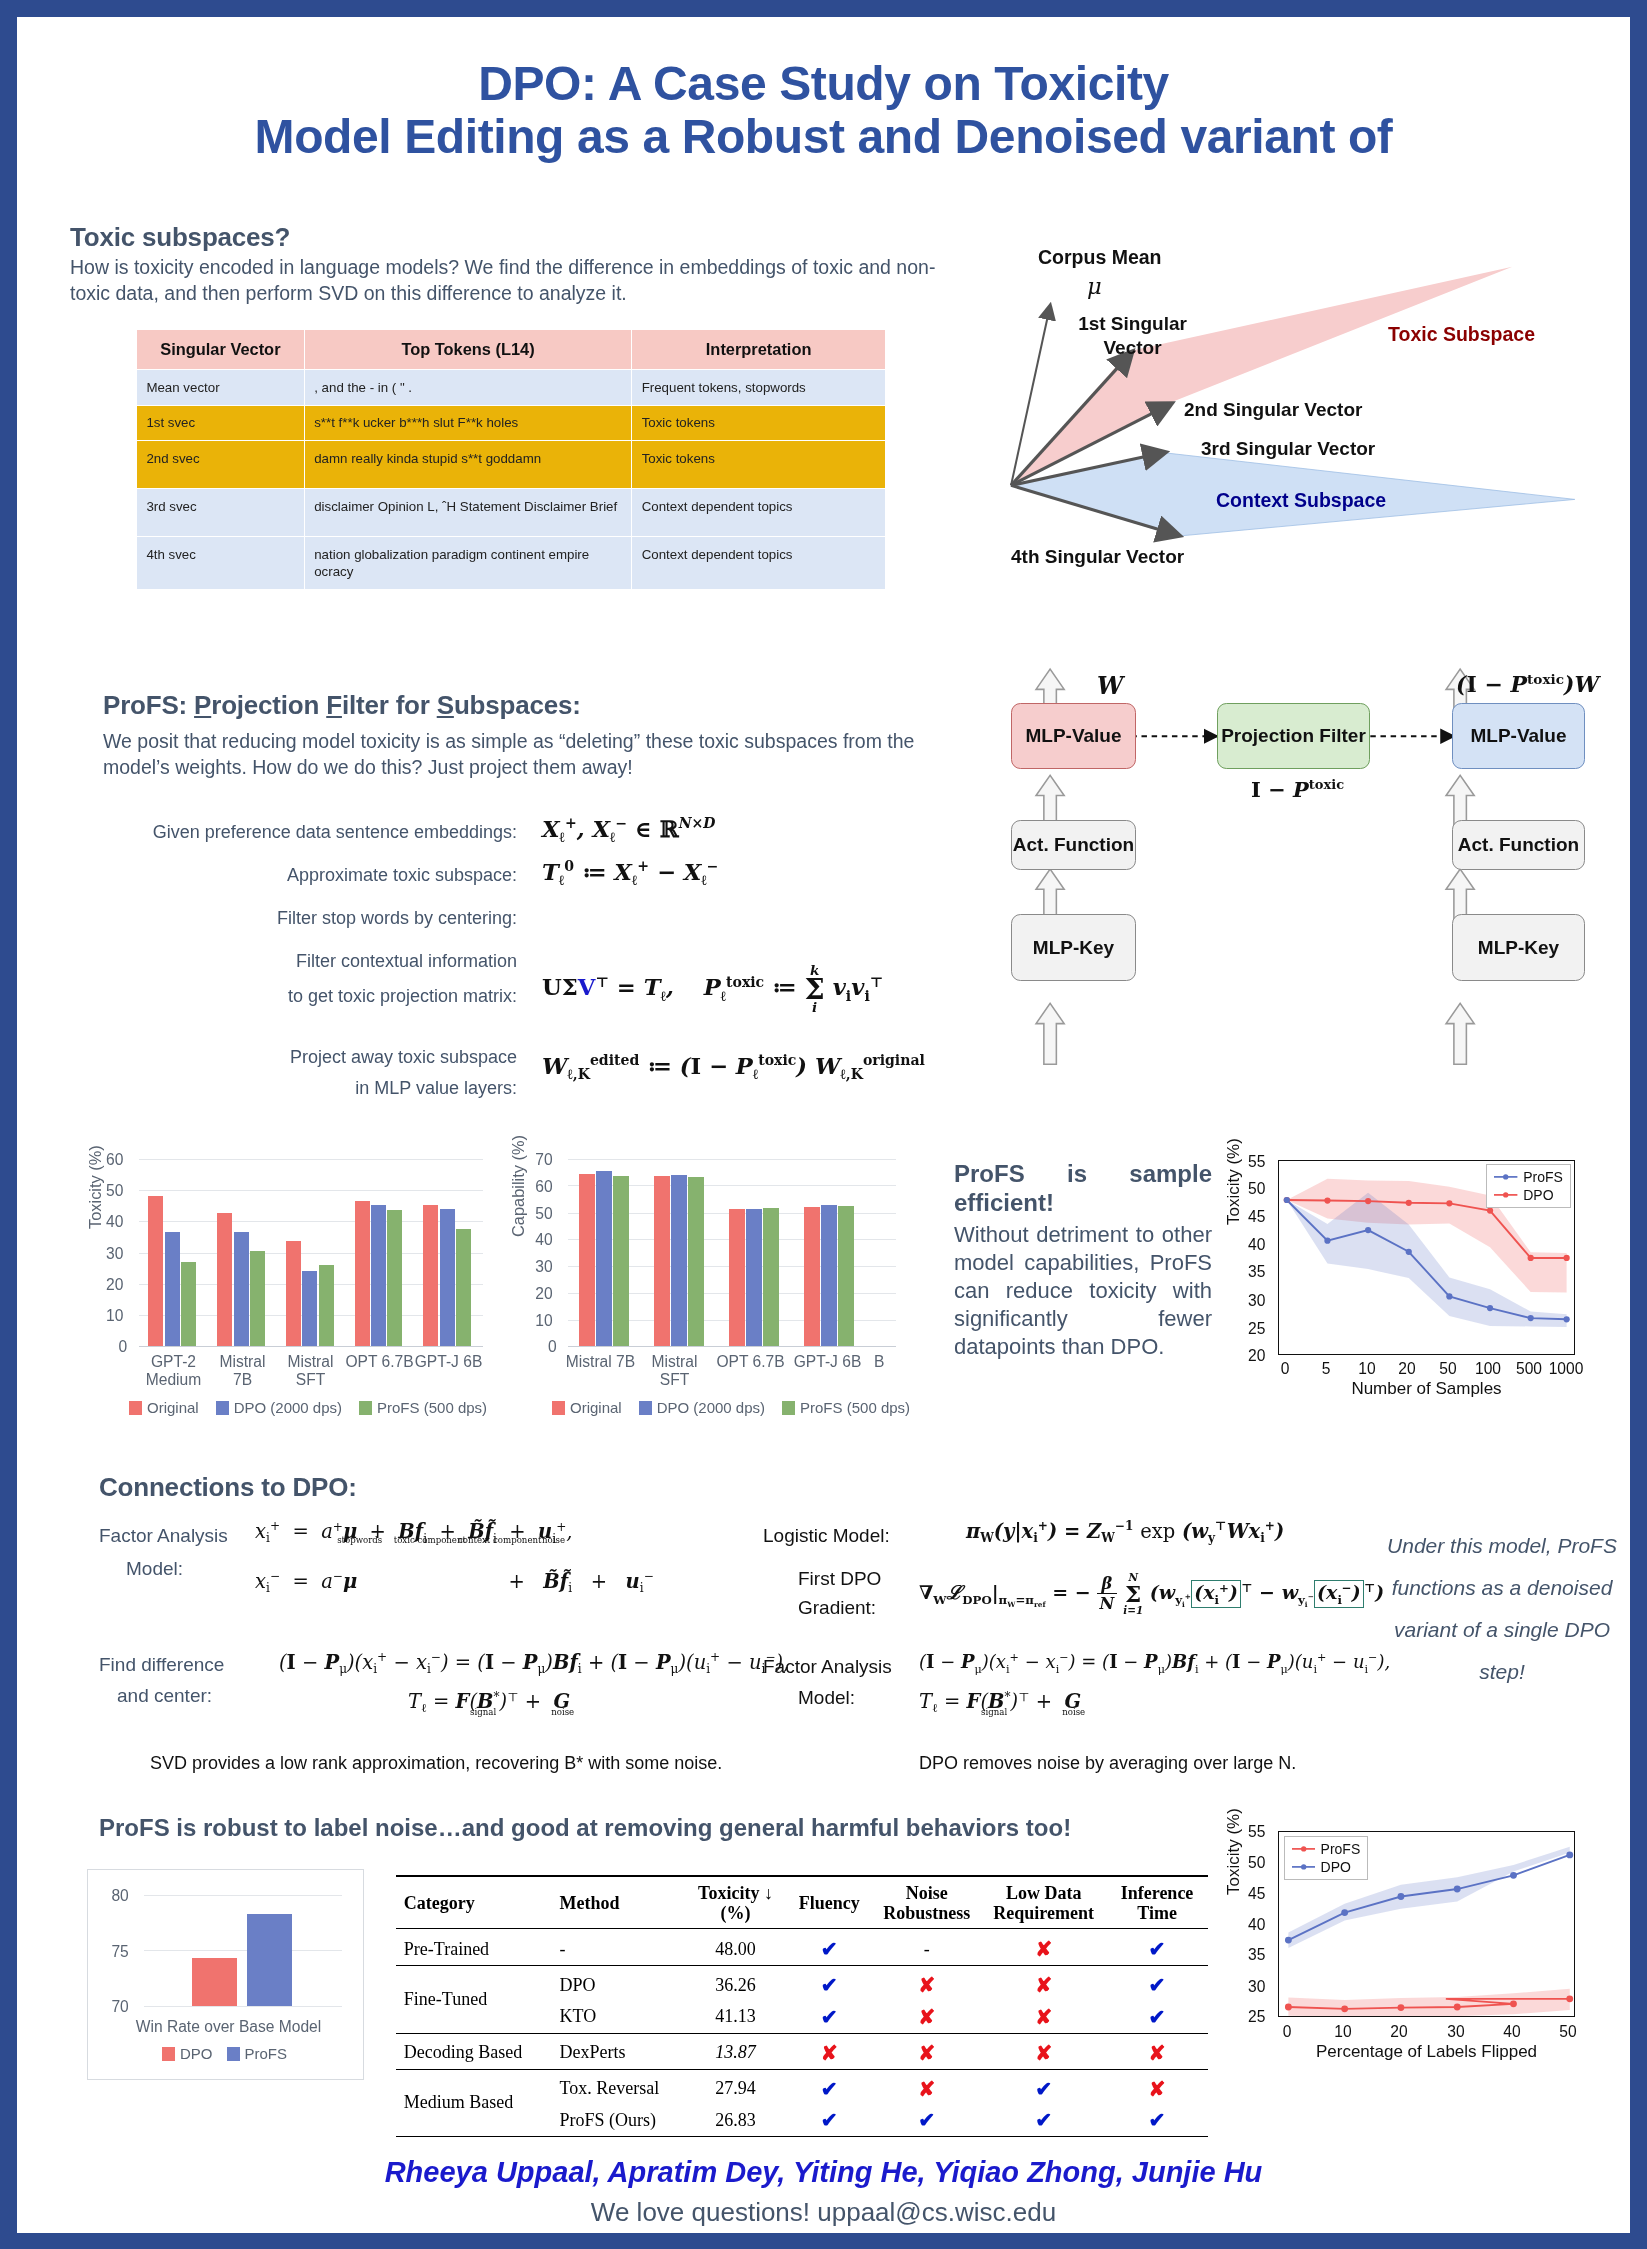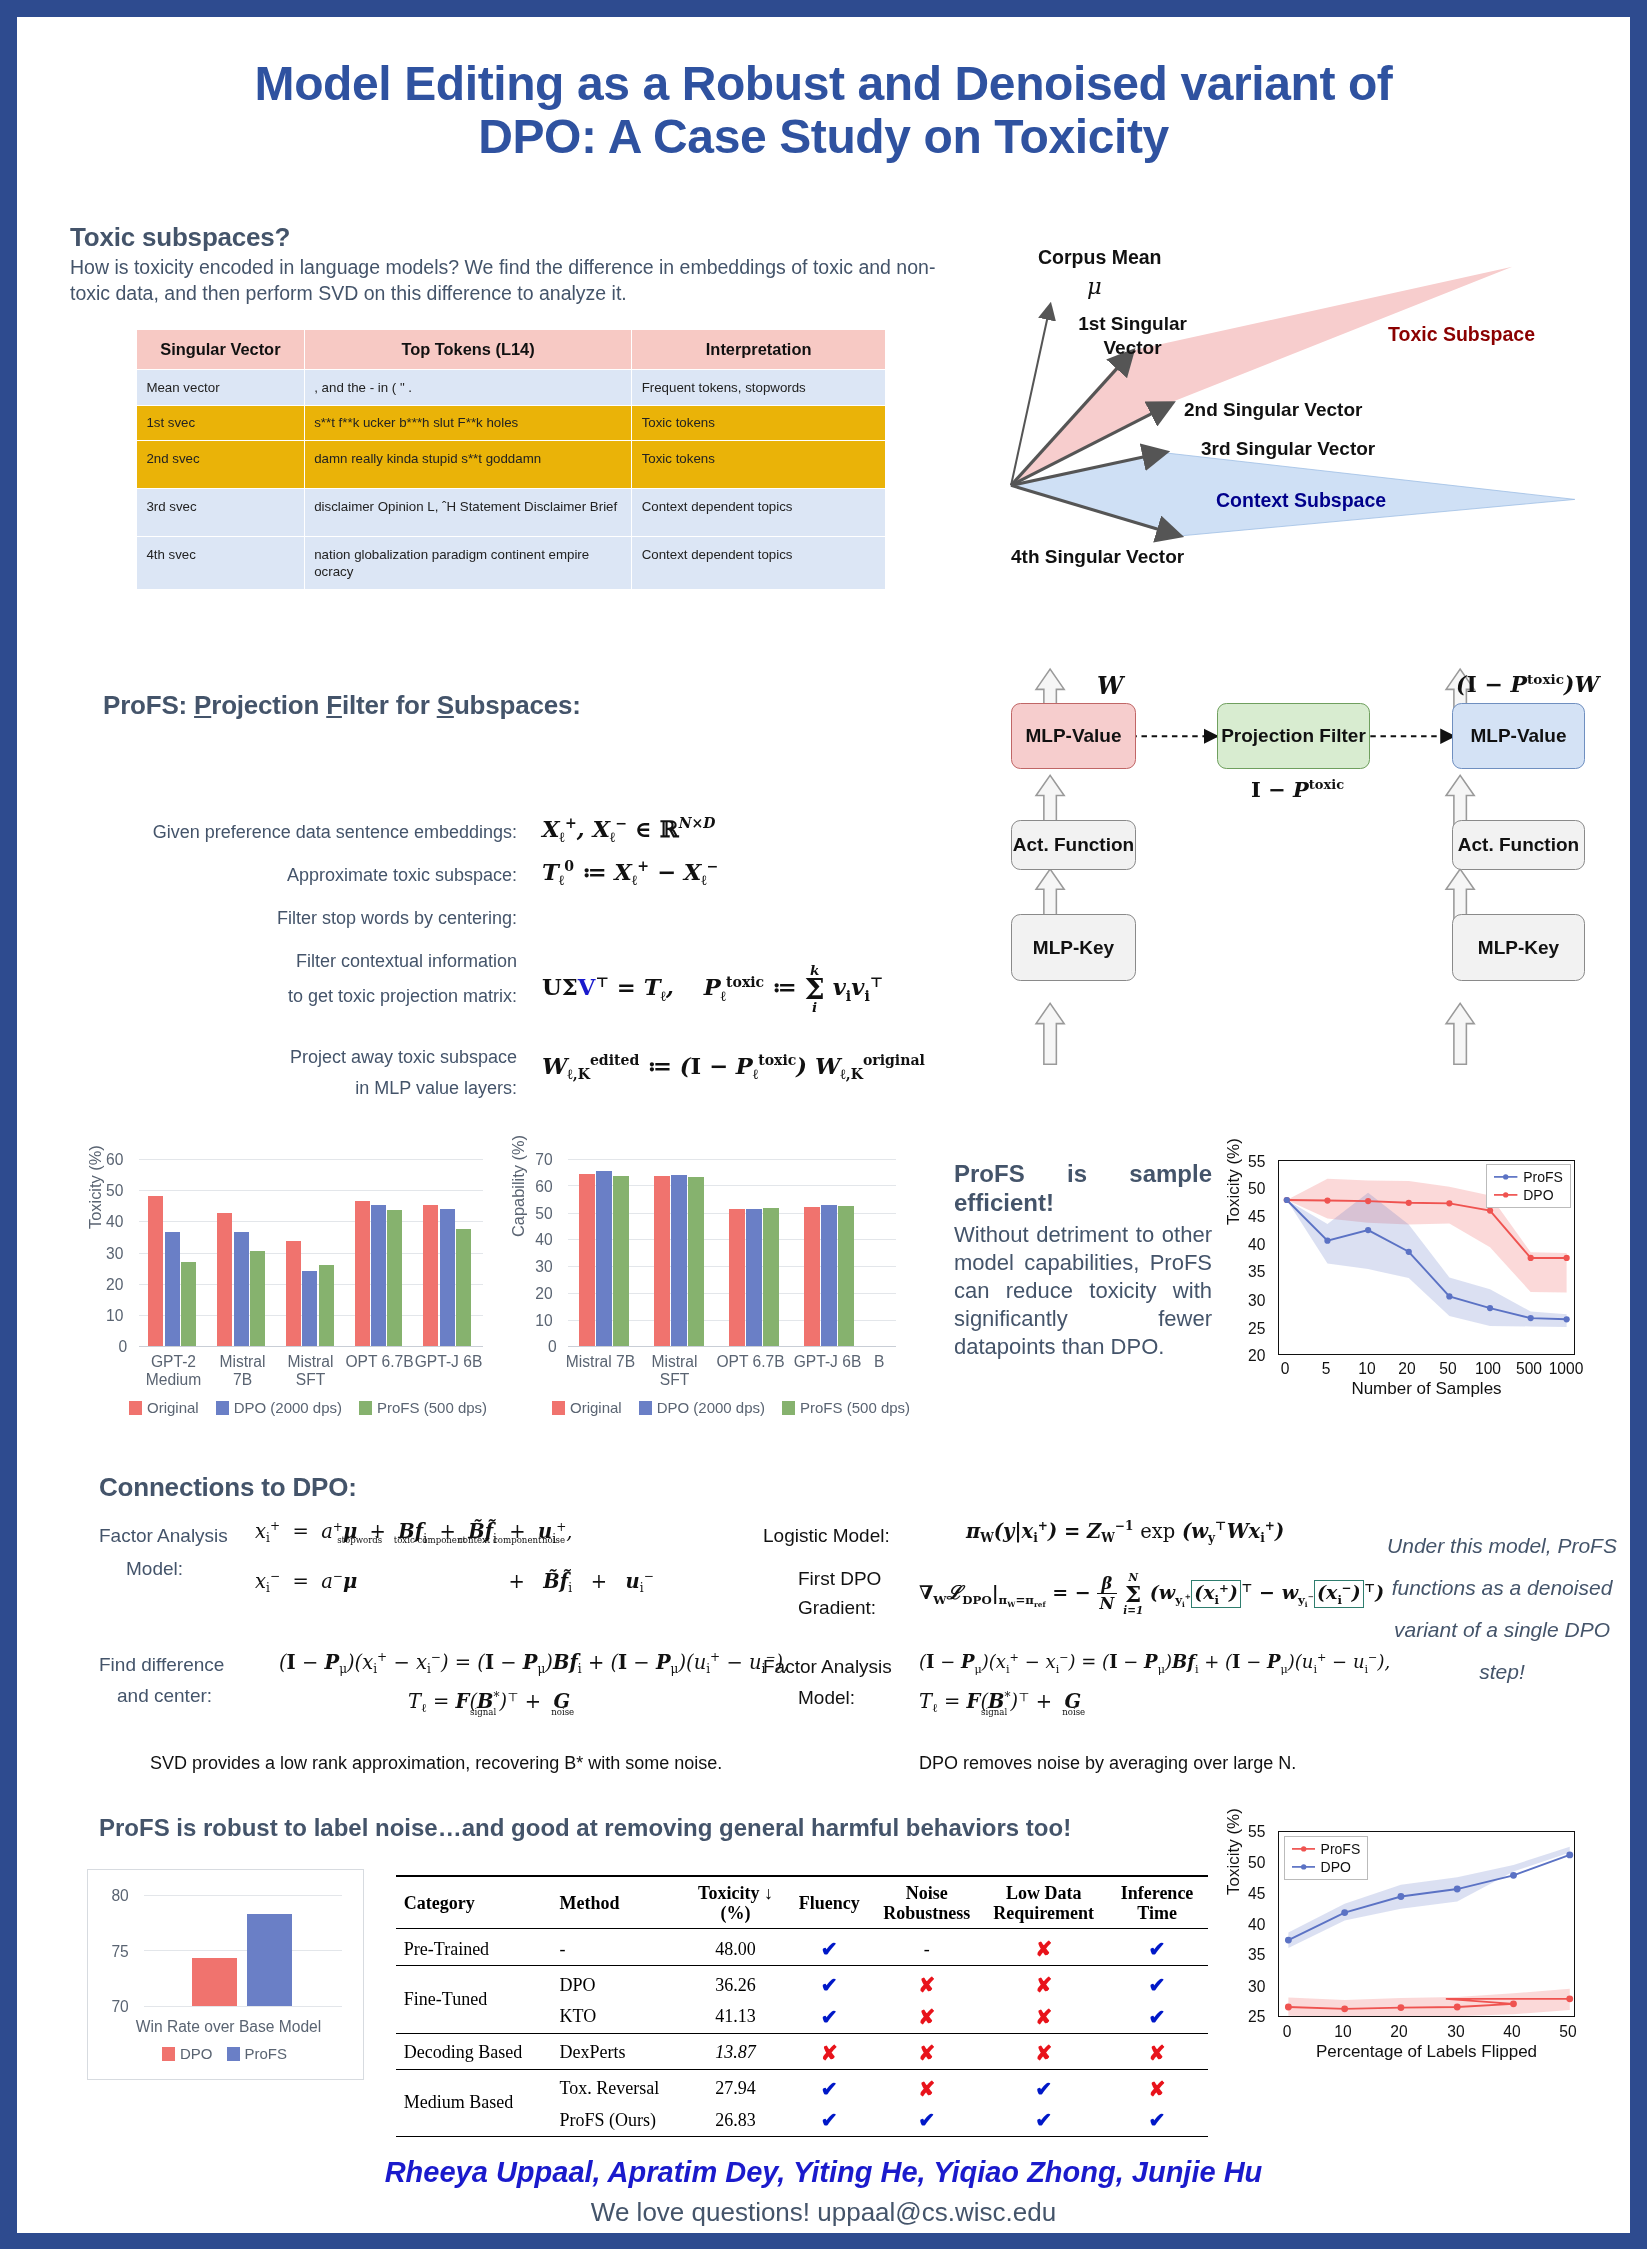--- a/index.html
+++ b/index.html
@@ -92,22 +92,22 @@
   
   .authors { color:#1a1acc; font-style:italic; font-weight:bold; font-size:29px; text-align:center;}
   .contact { color:#44546a; font-size:26px; text-align:center; }
 </style>
 </head>
 <body>
 
 <div class="poster">
 
   <div class="title">
+    <div>DPO: A Case Study on Toxicity</div>
     <div>Model Editing as a Robust and Denoised variant of</div>
-    <div>DPO: A Case Study on Toxicity</div>
   </div>
 
   <div class="abs sec-head" style="left:53px; top:205px;">Toxic subspaces?</div>
   <div class="abs body-text" style="left:53px; top:237px; width:867px;">How is toxicity encoded in language models? We find the difference in embeddings of toxic and non-toxic data, and then perform SVD on this difference to analyze it.</div>
 
   <div class="abs" style="left:119px; top:312px;">
     <table class="tok">
       <thead>
           <tr>
         <th style="width:168px;">Singular Vector</th>
@@ -167,20 +167,21 @@
     <div class="abs mth" style="left:90px; top:22px; font-size:22.7px;">μ</div>
     <div class="abs" style="left:77px; top:61px; width:117px; text-align:center; font-size:19px; font-weight:bold; color:#111; line-height:1.25;">1st Singular Vector</div>
     <div class="abs" style="left:187px; top:148px; font-size:19px; font-weight:bold; color:#111;">2nd Singular Vector</div>
     <div class="abs" style="left:204px; top:187px; font-size:19px; font-weight:bold; color:#111;">3rd Singular Vector</div>
     <div class="abs" style="left:14px; top:295px; font-size:19px; font-weight:bold; color:#111;">4th Singular Vector</div>
     <div class="abs" style="left:391px; top:72px; font-size:19.5px; font-weight:bold; color:#8b0000;">Toxic Subspace</div>
     <div class="abs" style="left:219px; top:238px; font-size:19.5px; font-weight:bold; color:#00008b;">Context Subspace</div>
   </div>
 
   <div class="abs sec-head" style="left:86px; top:673px;">ProFS: <u>P</u>rojection <u>F</u>ilter for <u>S</u>ubspaces:</div>
+  <div class="abs body-text" style="left:86px; top:711px; width:844px;">We posit that reducing model toxicity is as simple as “deleting” these toxic subspaces from the model’s weights. How do we do this? Just project them away!</div>
 
   <div class="abs lbl-r" style="left:78px; top:805px; width:422px;">Given preference data sentence embeddings:</div>
   <div class="abs mtb" style="left:525px; top:798px; font-size:22.7px;">X<sub>ℓ</sub><sup>+</sup>, X<sub>ℓ</sub><sup>−</sup> <span class="up">∈ ℝ</span><sup class="up"><i>N</i>×<i>D</i></sup></div>
 
   <div class="abs lbl-r" style="left:78px; top:848px; width:422px;">Approximate toxic subspace:</div>
   <div class="abs mtb" style="left:525px; top:841px; font-size:22.7px;">T<sub>ℓ</sub><sup>0</sup> <span class="up">≔</span> X<sub>ℓ</sub><sup>+</sup> − X<sub>ℓ</sub><sup>−</sup></div>
 
   <div class="abs lbl-r" style="left:78px; top:891px; width:422px;">Filter stop words by centering:</div>
 
   <div class="abs lbl-r" style="left:78px; top:934px; width:422px;">Filter contextual information</div>

